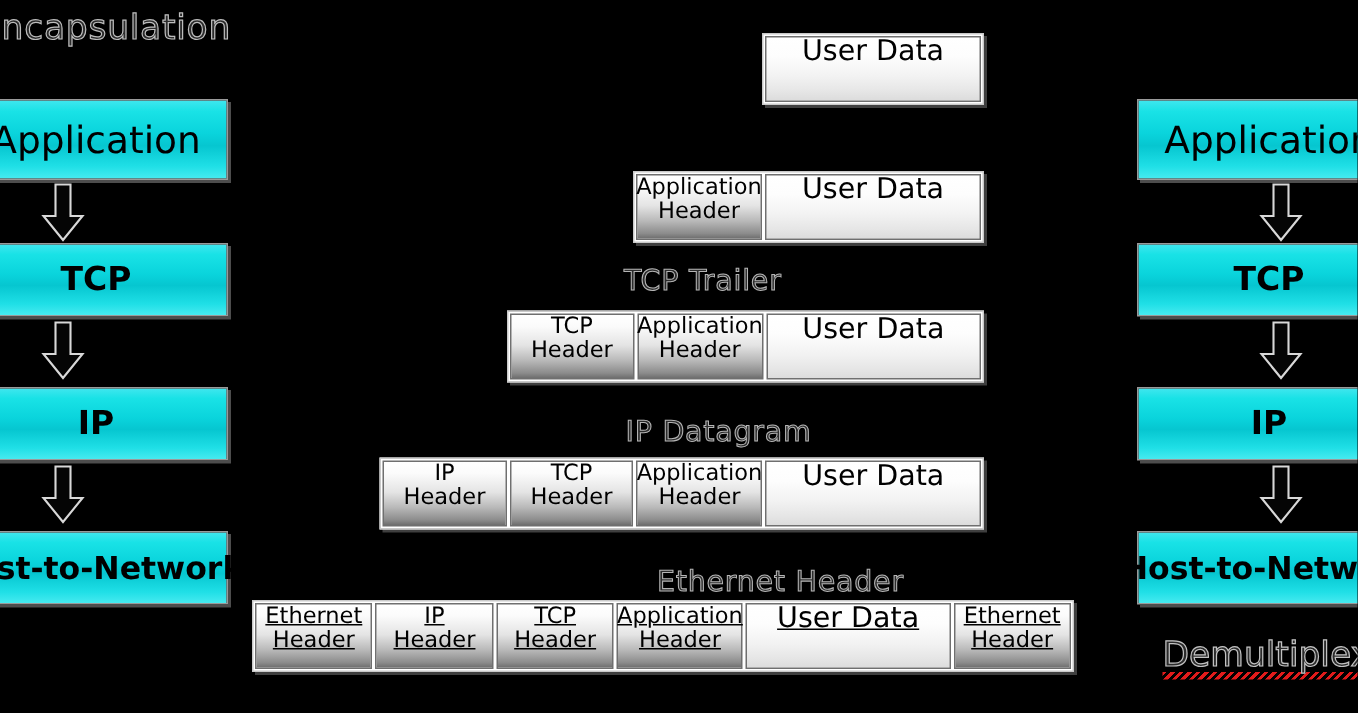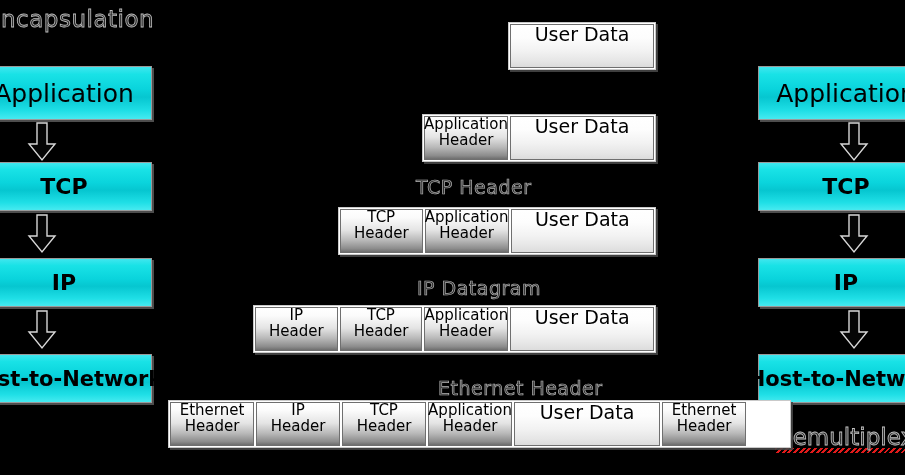--- a/index.html
+++ b/index.html
@@ -158,21 +158,21 @@
   <div class="row" style="left:422px;top:114px;width:234px;">
     <div class="cell hdr" style="width:84px;">
       <span class="l1">Application</span>
       <span class="l2">Header</span>
     </div>
     <div class="cell data" style="width:146px;">
       <span class="l1">User Data</span>
     </div>
   </div>
 
-  <div class="ghost small" style="left:416px;top:176px;">TCP Header</div>
+  <div class="ghost small" style="left:416px;top:176px;">TCP Trailer</div>
 
   <div class="row" style="left:338px;top:207px;width:318px;">
     <div class="cell hdr" style="width:84px;">
       <span class="l1">TCP</span>
       <span class="l2">Header</span>
     </div>
     <div class="cell hdr" style="width:84px;">
       <span class="l1">Application</span>
       <span class="l2">Header</span>
     </div>
@@ -196,21 +196,21 @@
       <span class="l1">Application</span>
       <span class="l2">Header</span>
     </div>
     <div class="cell data" style="width:146px;">
       <span class="l1">User Data</span>
     </div>
   </div>
 
   <div class="ghost small" style="left:410px;top:377px;margin-left:28px;">Ethernet Header</div>
 
-  <div class="row" style="left:168px;top:400px;width:623px;">
+  <div class="row" style="left:168px;top:400px;width:548px;text-decoration:underline;">
     <div class="cell hdr" style="width:84px;">
       <span class="l1">Ethernet</span>
       <span class="l2">Header</span>
     </div>
     <div class="cell hdr" style="width:84px;">
       <span class="l1">IP</span>
       <span class="l2">Header</span>
     </div>
     <div class="cell hdr" style="width:84px;">
       <span class="l1">TCP</span>

